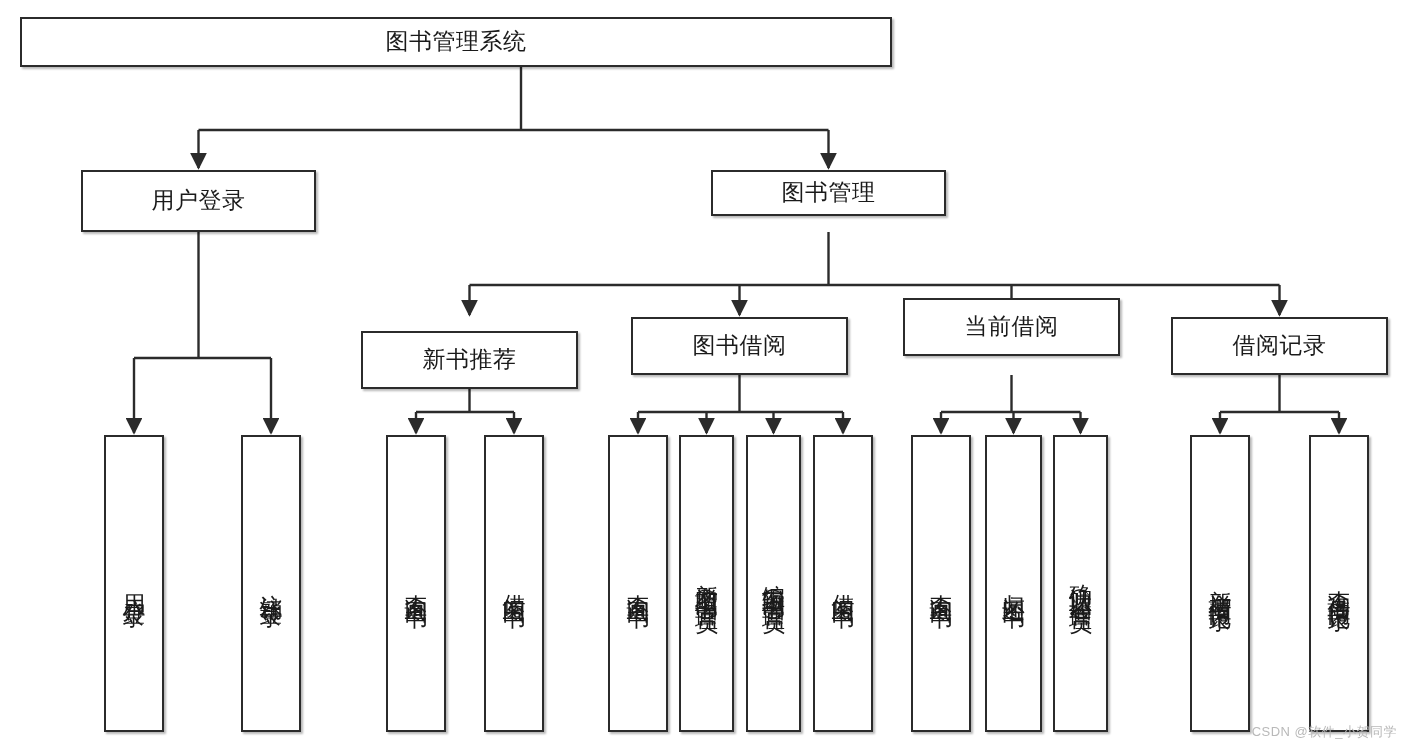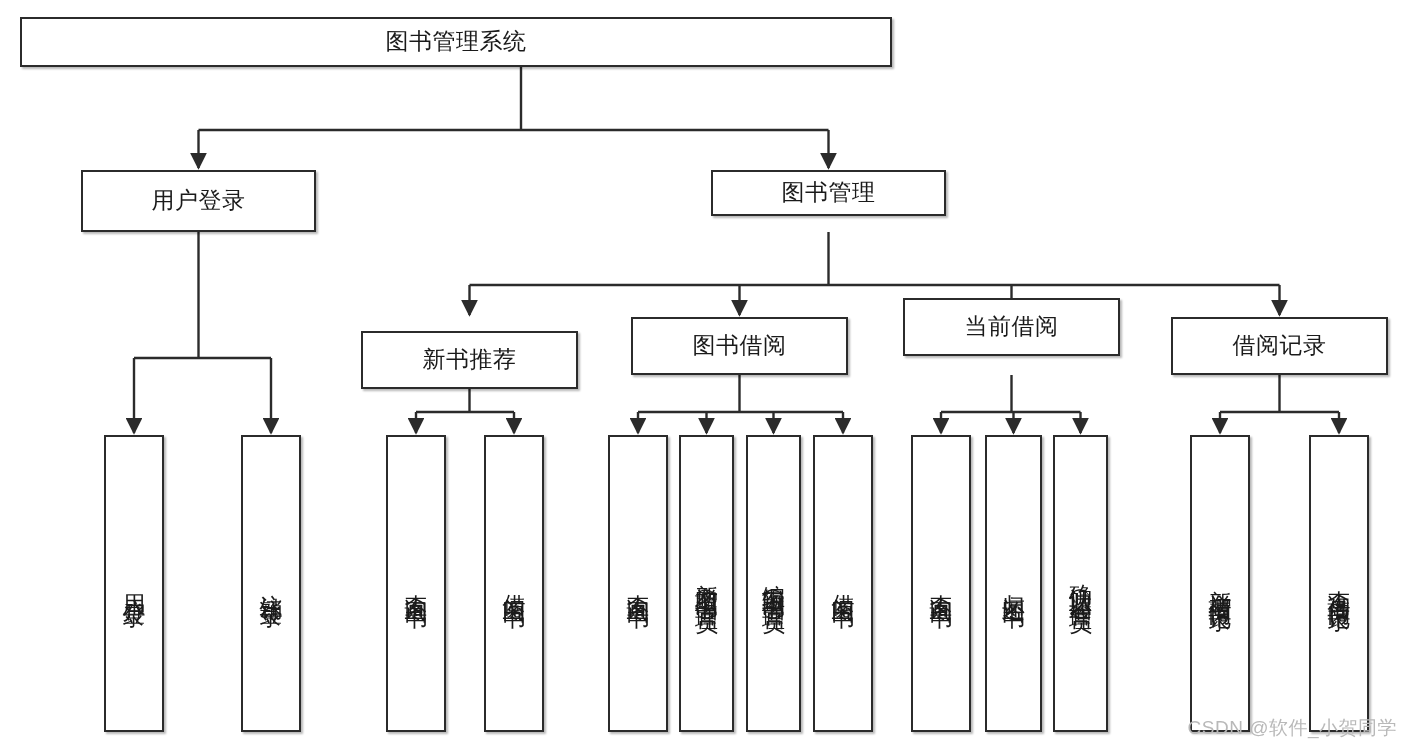--- a/index.html
+++ b/index.html
@@ -54,21 +54,21 @@
     text-orientation: upright;
     font-size: 23px;
     letter-spacing: 4px;
     line-height: 1;
     max-height: 100%;
   }
   #watermark {
     position: absolute;
     right: 8px;
     bottom: 6px;
-    font-size: 19px;
+    font-size: 13px;
     color: #b9b9b9;
     letter-spacing: 0.5px;
     user-select: none;
     white-space: nowrap;
   }
 </style>
 </head>
 <body>
 
 <div id="canvas">

